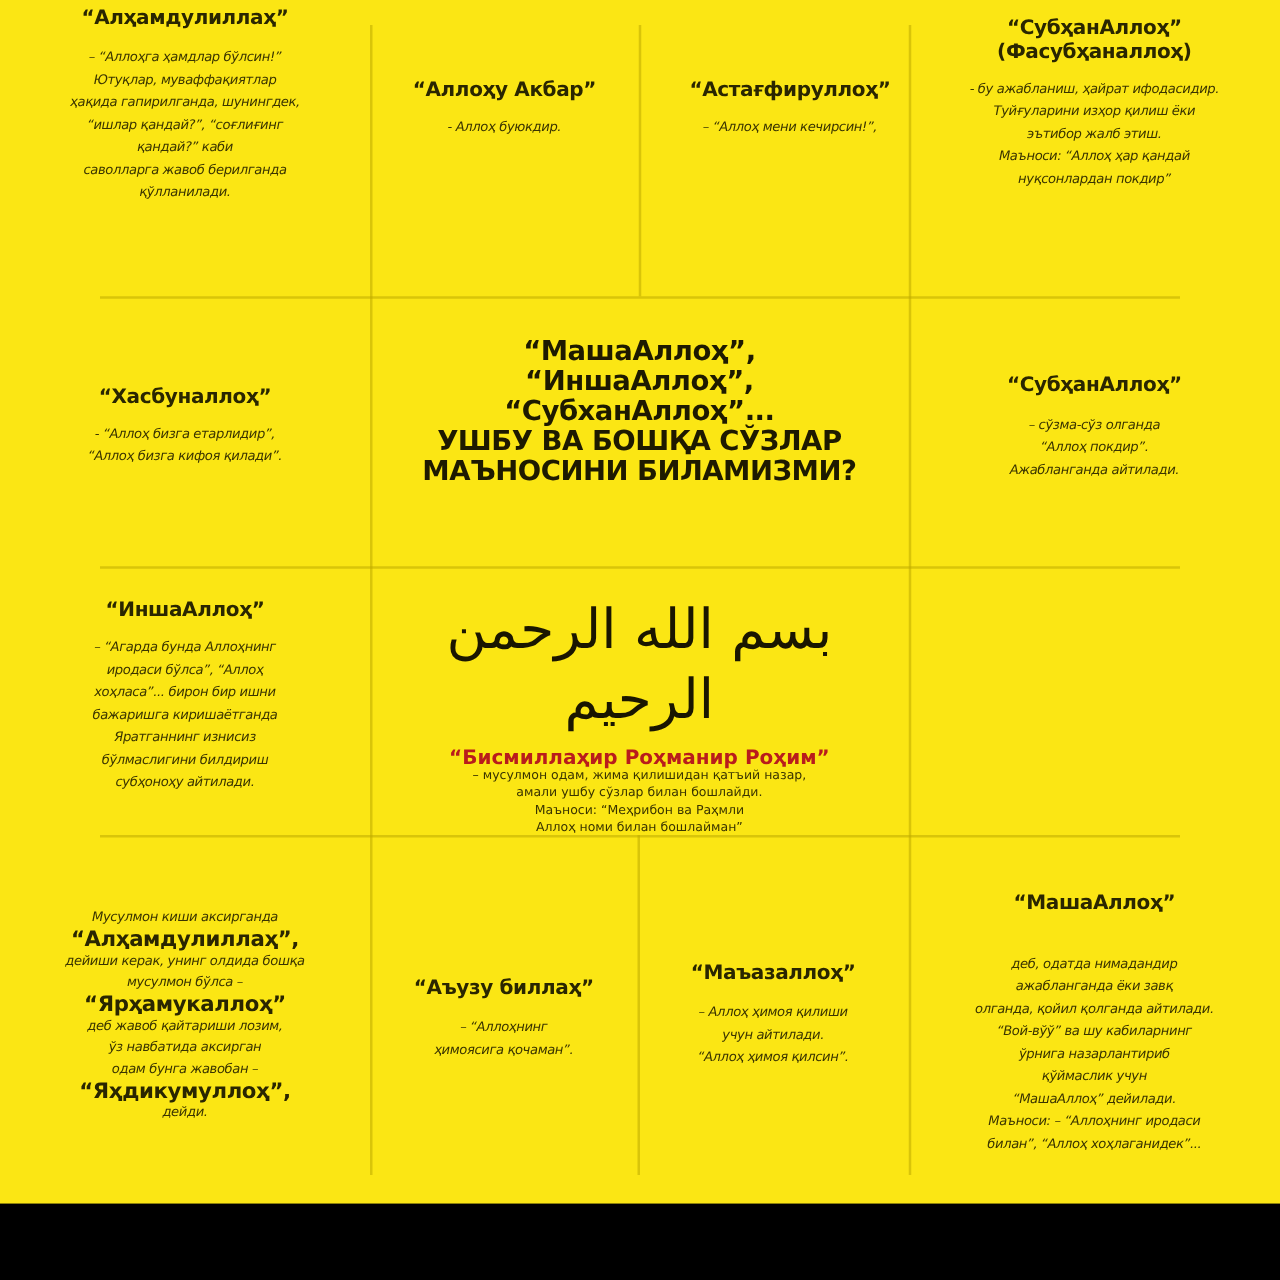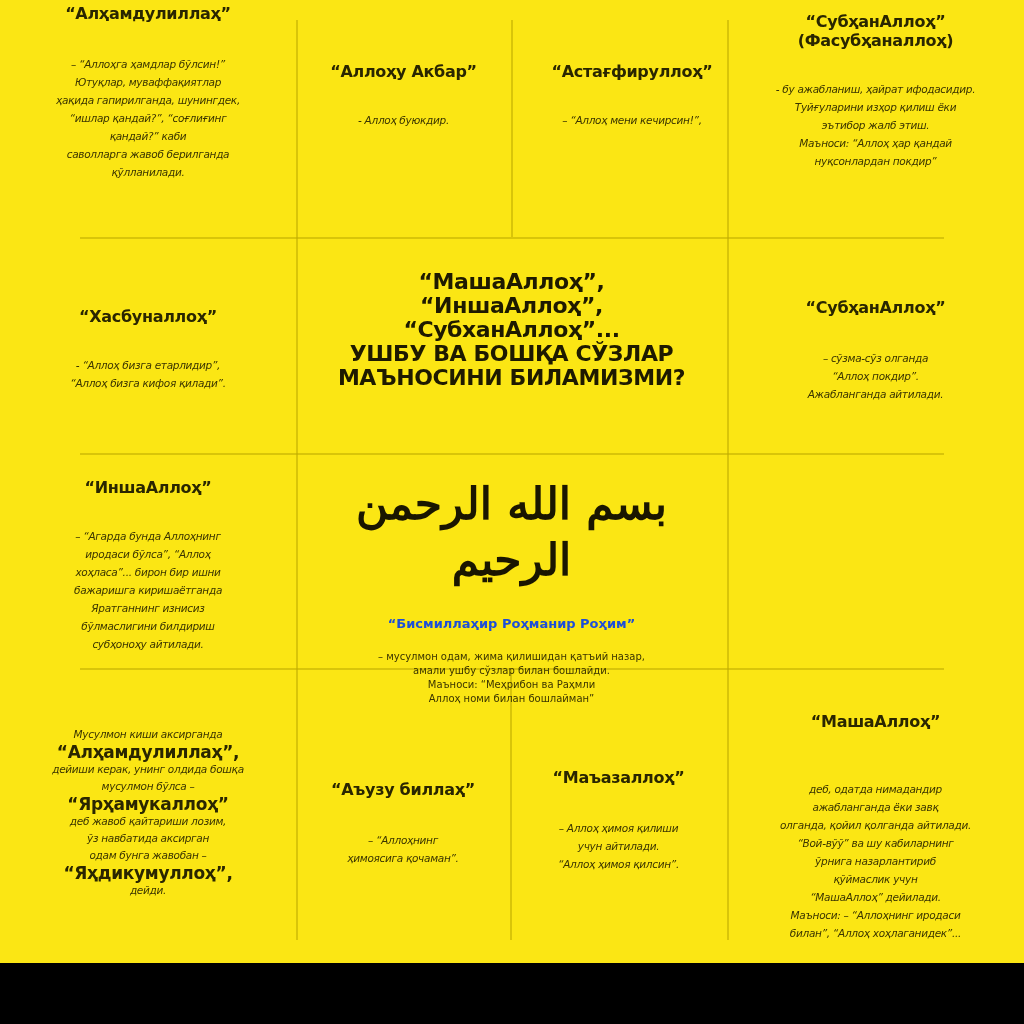--- a/index.html
+++ b/index.html
@@ -12,41 +12,41 @@
   #poster {
     position: absolute; left: 0; top: 0; width: 1024px; height: 963px;
     background: #fbe614;
   }
   .hline, .vline { position: absolute; background: rgba(190,170,0,0.55); }
   .hline { height: 2px; }
   .vline { width: 2px; }
   .cell {
     position: absolute; box-sizing: border-box;
     display: flex; flex-direction: column; align-items: center;
-    text-align: center; padding: 0 10px; gap: 18px;
+    text-align: center; padding: 0 10px;
   }
   .title {
     font-weight: bold; font-size: 16px; letter-spacing: -0.3px; line-height: 19px;
     color: #2a2600;
   }
   .desc {
     font-style: italic; font-size: 10.5px; line-height: 18px; margin-top: 10px;
     color: #3a3400; letter-spacing: -0.3px;
   }
   .big { font-weight: bold; font-size: 17px; line-height: 18px; font-style: normal; color: #2a2600; }
   .center-q {
     font-weight: bold; font-size: 22px; line-height: 24px; color: #1e1a00;
     letter-spacing: -0.4px;
   }
   .center-q .ln { display: block; }
   .calligraphy {
     font-family: "DejaVu Serif", serif; font-size: 44px; line-height: 56px;
-    font-weight: bold; color: #1a1600; direction: rtl;
-  }
-  .bism-title { font-weight: bold; font-size: 13px; line-height: 16px; color: #1d4ed8; }
+    font-weight: normal; color: #1a1600; direction: rtl;
+  }
+  .bism-title { font-weight: bold; font-size: 16px; line-height: 16px; color: #b91c1c; }
   .bism-desc { font-size: 10px; line-height: 14px; color: #3a3400; }
   #bottom-bar { position: absolute; left: 0; top: 963px; width: 1024px; height: 61px; background: #000; }
 </style>
 </head>
 <body>
 
 <div id="poster">
 
   <div class="hline" style="left:80px; top:237px; width:864px;"></div>
   <div class="hline" style="left:80px; top:453px; width:864px;"></div>

